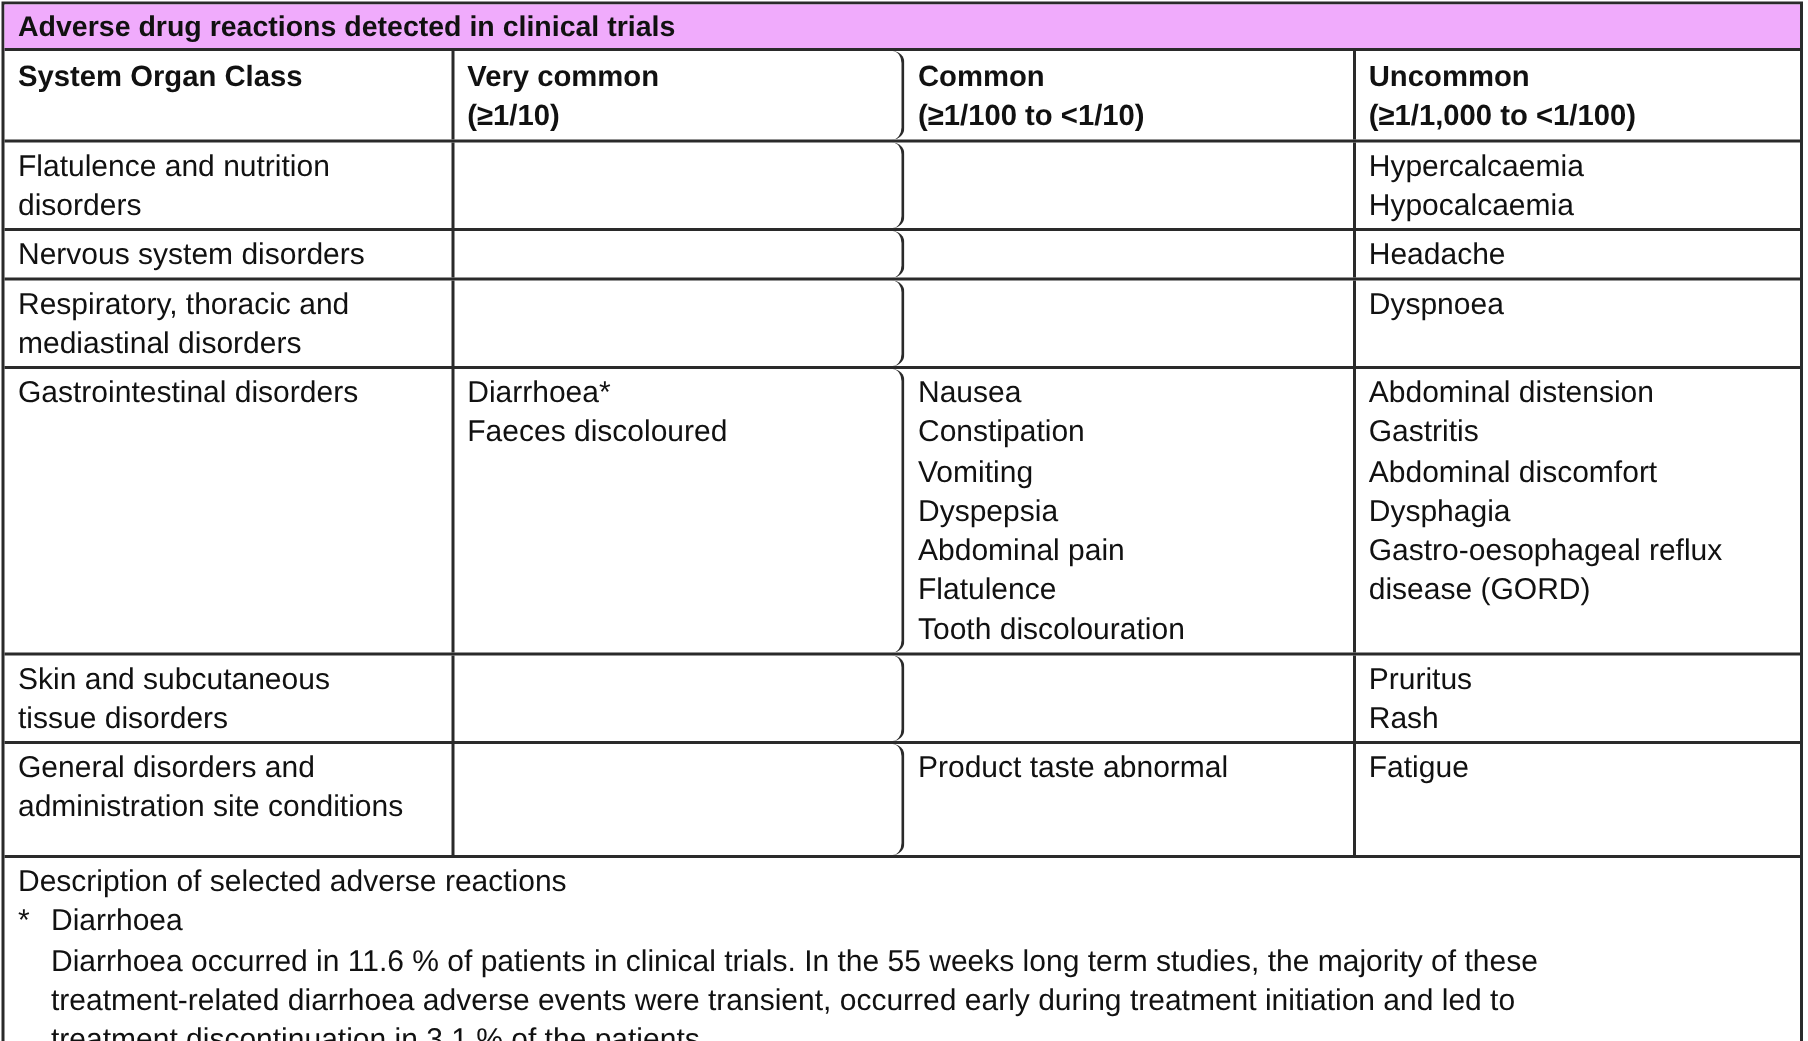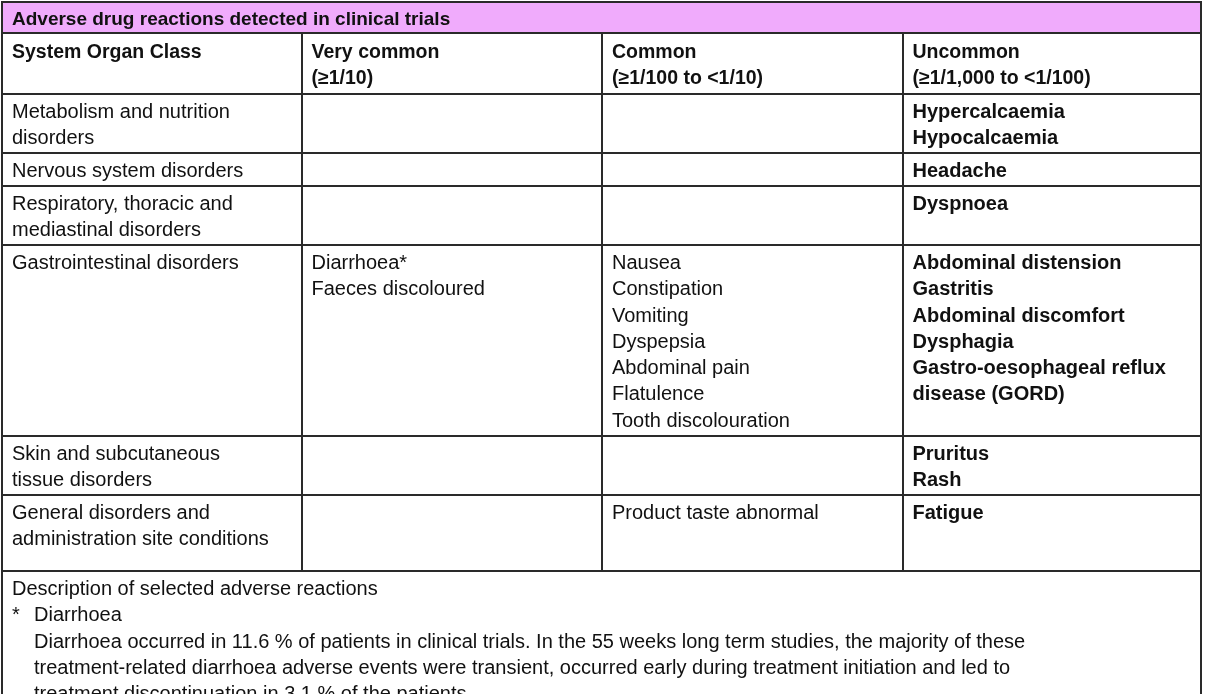--- a/index.html
+++ b/index.html
@@ -1,23 +1,23 @@
 <!DOCTYPE html>
 <html><head>
   <meta charset="utf-8">
   <style>
     html, body { margin: 0; padding: 0; background: #ffffff; }
     body { width: 1205px; height: 694px; overflow: hidden; font-family: "Liberation Sans", sans-serif; color: #111; }
     .tbl { position: absolute; left: 1px; top: 1px; width: 1201px; border: 2px solid #2a2a2a; box-sizing: border-box; }
     .title-row { height: 31px; background: #f0abfc; border-bottom: 2px solid #2a2a2a; box-sizing: border-box; padding: 4px 9px 0 9px; font-weight: bold; font-size: 19px; line-height: 24px; }
     .row { display: flex; border-bottom: 2px solid #2a2a2a; box-sizing: border-box; }
     .cell { box-sizing: border-box; padding: 3px 9px 0 9px; font-size: 20px; line-height: 26.3px; border-right: 2px solid #2a2a2a; }
-    .cell:last-child { border-right: none; font-weight: bold; }
+    .cell:last-child { border-right: none; }
     .c0 { width: 300px; }
-    .c1 { width: 301px; }
+    .c1 { width: 301px; border-radius: 8px; }
     .c2 { width: 301px; }
     .c3 { width: 297px; }
     .hdr .cell { font-weight: bold; font-size: 19.5px; padding-top: 4px; }
     .line { display: block; white-space: nowrap; }
     .foot { padding: 3px 9px 0 9px; font-size: 20px; line-height: 26.3px; height: 136px; box-sizing: border-box; }
     .foot .star-row { display: flex; }
     .foot .star { width: 22px; display: inline-block; }
     .foot .para { padding-left: 22px; }
   </style>
 </head>
@@ -39,21 +39,21 @@
       <span class="line">(≥1/100 to &lt;1/10)</span>
     </div>
     <div class="cell c3">
       <span class="line">Uncommon</span>
       <span class="line">(≥1/1,000 to &lt;1/100)</span>
     </div>
   </div>
 
   <div class="row" style="height:59px">
     <div class="cell c0">
-      <span class="line">Metabolism and nutrition</span>
+      <span class="line">Flatulence and nutrition</span>
       <span class="line">disorders</span>
     </div>
     <div class="cell c1"></div>
     <div class="cell c2"></div>
     <div class="cell c3">
       <span class="line">Hypercalcaemia</span>
       <span class="line">Hypocalcaemia</span>
     </div>
   </div>
 

